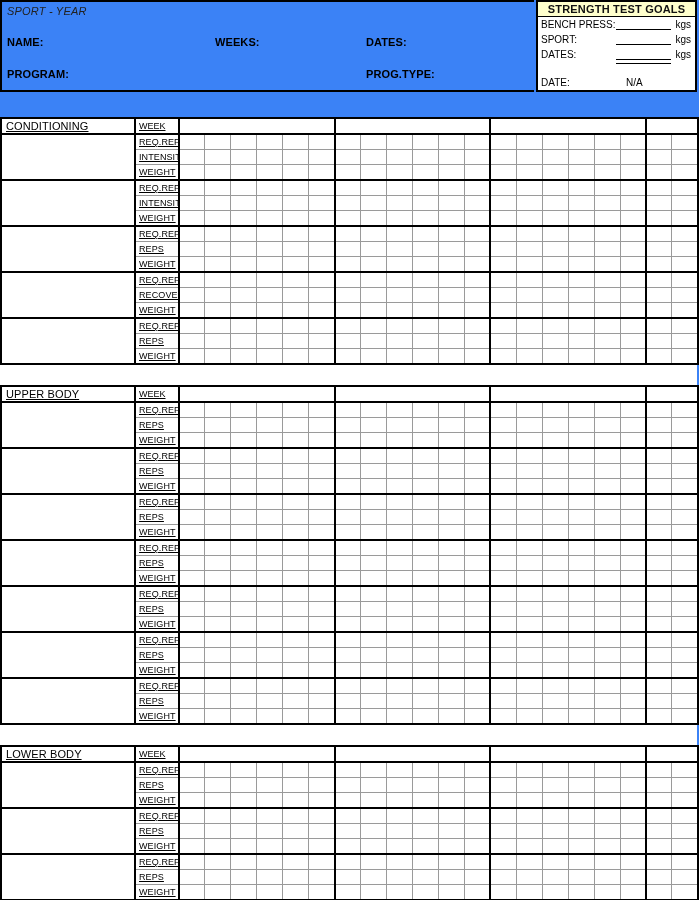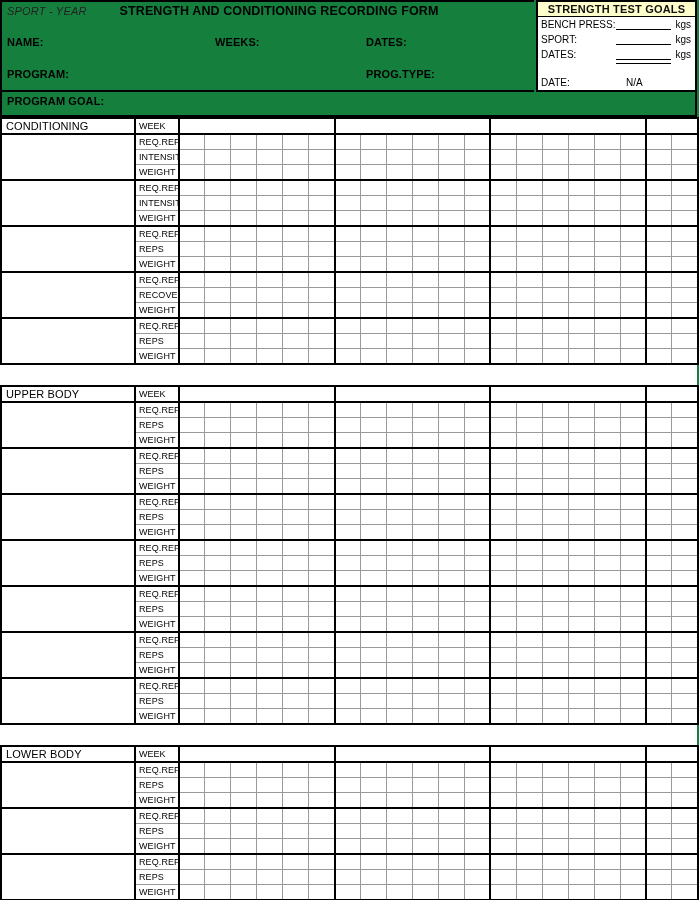--- a/index.html
+++ b/index.html
@@ -15,21 +15,22 @@
     overflow: hidden;
     font-family: "Liberation Sans", sans-serif;
     color: #000000;
     -webkit-font-smoothing: none;
   }
 
   #sheet {
     position: relative;
     width: 699px;
     height: 900px;
-    background: #15803d;
+    background: #3b82f6;
+    text-decoration: underline;
   }
 
   
   .header-wrap {
     position: relative;
     width: 699px;
     height: 117px;
   }
 
   .hdr-left {
@@ -239,21 +240,20 @@
 </head>
 <body>
 
 <div id="sheet">
 
   <div class="header-wrap">
 
     <div class="hdr-left">
       <div class="title-row">
         <div class="sport-year">SPORT - YEAR</div>
-        <div class="form-title">STRENGTH AND CONDITIONING RECORDING FORM</div>
       </div>
 
       <div class="fld fld-name">NAME:</div>
       <div class="fld fld-weeks">WEEKS:</div>
       <div class="fld fld-dates">DATES:</div>
       <div class="fld fld-comments">PROGRAM:</div>
       <div class="fld fld-progtype">PROG.TYPE:</div>
     </div>
 
     <div class="hdr-right">
@@ -276,23 +276,20 @@
         </div>
         <div class="stg-gap"></div>
         <div class="stg-dateline"></div>
         <div class="stg-daterow">
           <span class="stg-label">DATE:</span>
           <span class="stg-dateval">N/A</span>
         </div>
       </div>
     </div>
 
-    <div class="program-goal">
-      <span>PROGRAM GOAL:</span>
-    </div>
   </div>
 
   <div id="sections-host">
       <table class="section">
         <colgroup>
           <col style="width: 134px;">
           <col style="width: 44px;">
           <col style="width: 25.95px;">
           <col style="width: 25.95px;">
           <col style="width: 25.95px;">

